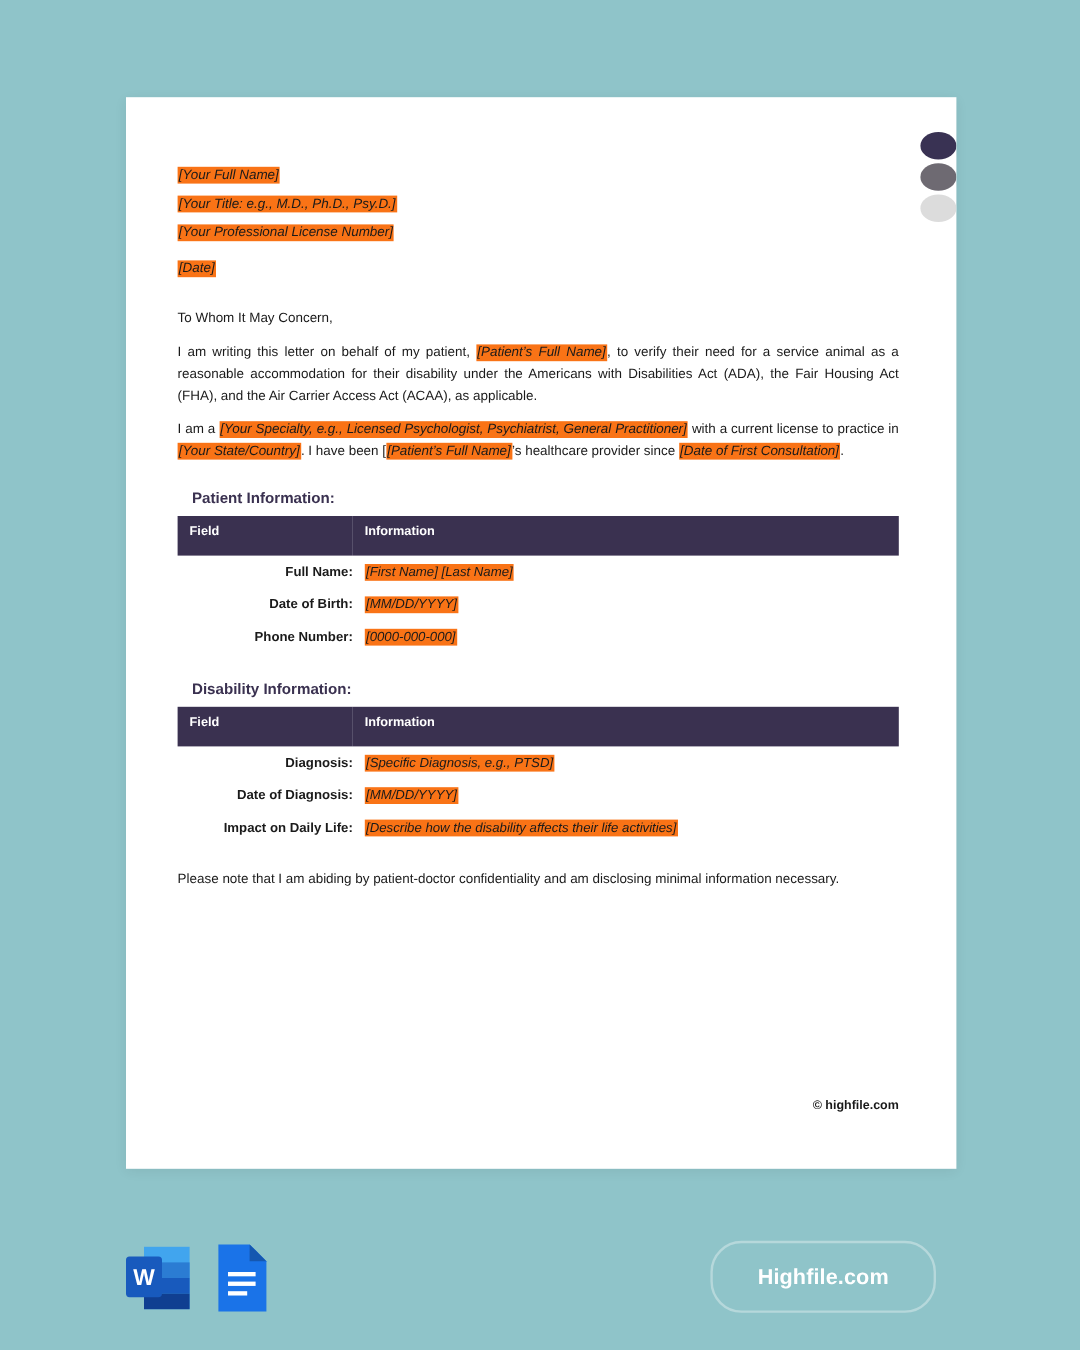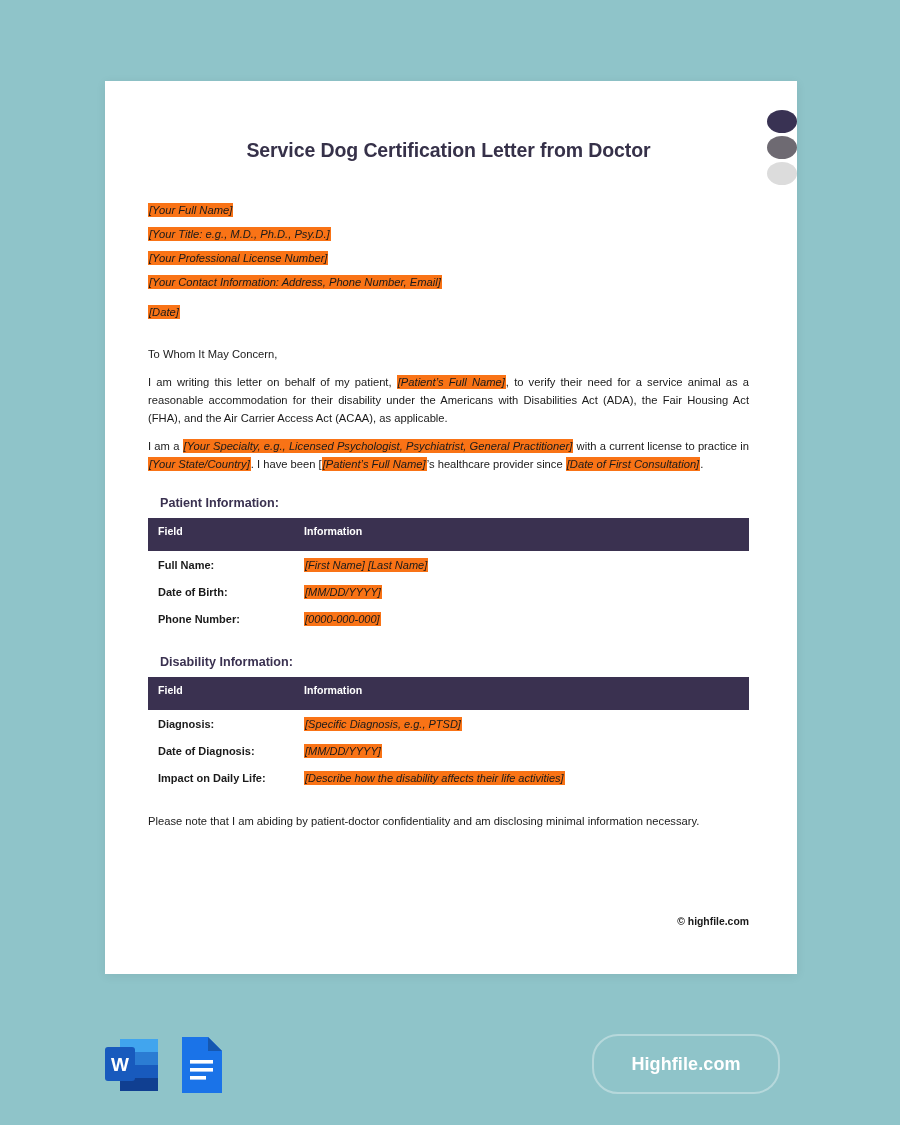--- a/index.html
+++ b/index.html
@@ -110,21 +110,21 @@
     padding: 7px 0 14px 10px;
   }
   table.info thead th.col-field { width: 146px; }
 
   table.info tbody td {
     font-size: 11px;
     color: #1a1a1a;
     padding: 8px 0 7px 10px;
     vertical-align: top;
   }
-  table.info tbody td.lbl { font-weight: bold; }
+  table.info tbody td.lbl { font-weight: bold; text-align: right; }
 
   
   .closing {
     font-size: 11.2px;
     color: #1a1a1a;
     line-height: 1.55;
     text-align: justify;
     margin-top: 22px;
   }
 
@@ -184,27 +184,25 @@
 <div class="page">
 
   <div class="dot-stack">
     <div class="dot" style="background:#393253"></div>
     <div class="dot" style="background:#6E6A72"></div>
     <div class="dot" style="background:#DCDCDC"></div>
   </div>
 
   <div class="page-inner">
 
-    <div class="doc-title">Service Dog Certification Letter from Doctor</div>
 
     <div>
       <div class="hdr-line"><span class="hl">[Your Full Name]</span></div>
       <div class="hdr-line"><span class="hl">[Your Title: e.g., M.D., Ph.D., Psy.D.]</span></div>
       <div class="hdr-line"><span class="hl">[Your Professional License Number]</span></div>
-      <div class="hdr-line"><span class="hl">[Your Contact Information: Address, Phone Number, Email]</span></div>
       <div class="hdr-line date-line"><span class="hl">[Date]</span></div>
     </div>
 
     <div class="body-block">
 
       <p class="body salutation">To Whom It May Concern,</p>
 
       <p class="body"><span>I am writing this letter on behalf of my patient, </span><span class="hl">[Patient’s Full Name]</span><span>, to verify their need for a service animal as a reasonable accommodation for their disability under the Americans with Disabilities Act (ADA), the Fair Housing Act (FHA), and the Air Carrier Access Act (ACAA), as applicable.</span></p>
 
       <p class="body"><span>I am a </span><span class="hl">[Your Specialty, e.g., Licensed Psychologist, Psychiatrist, General Practitioner]</span><span> with a current license to practice in </span><span class="hl">[Your State/Country]</span><span>. I have been [</span><span class="hl">[Patient’s Full Name]</span><span>’s healthcare provider since </span><span class="hl">[Date of First Consultation]</span><span>.</span></p>

